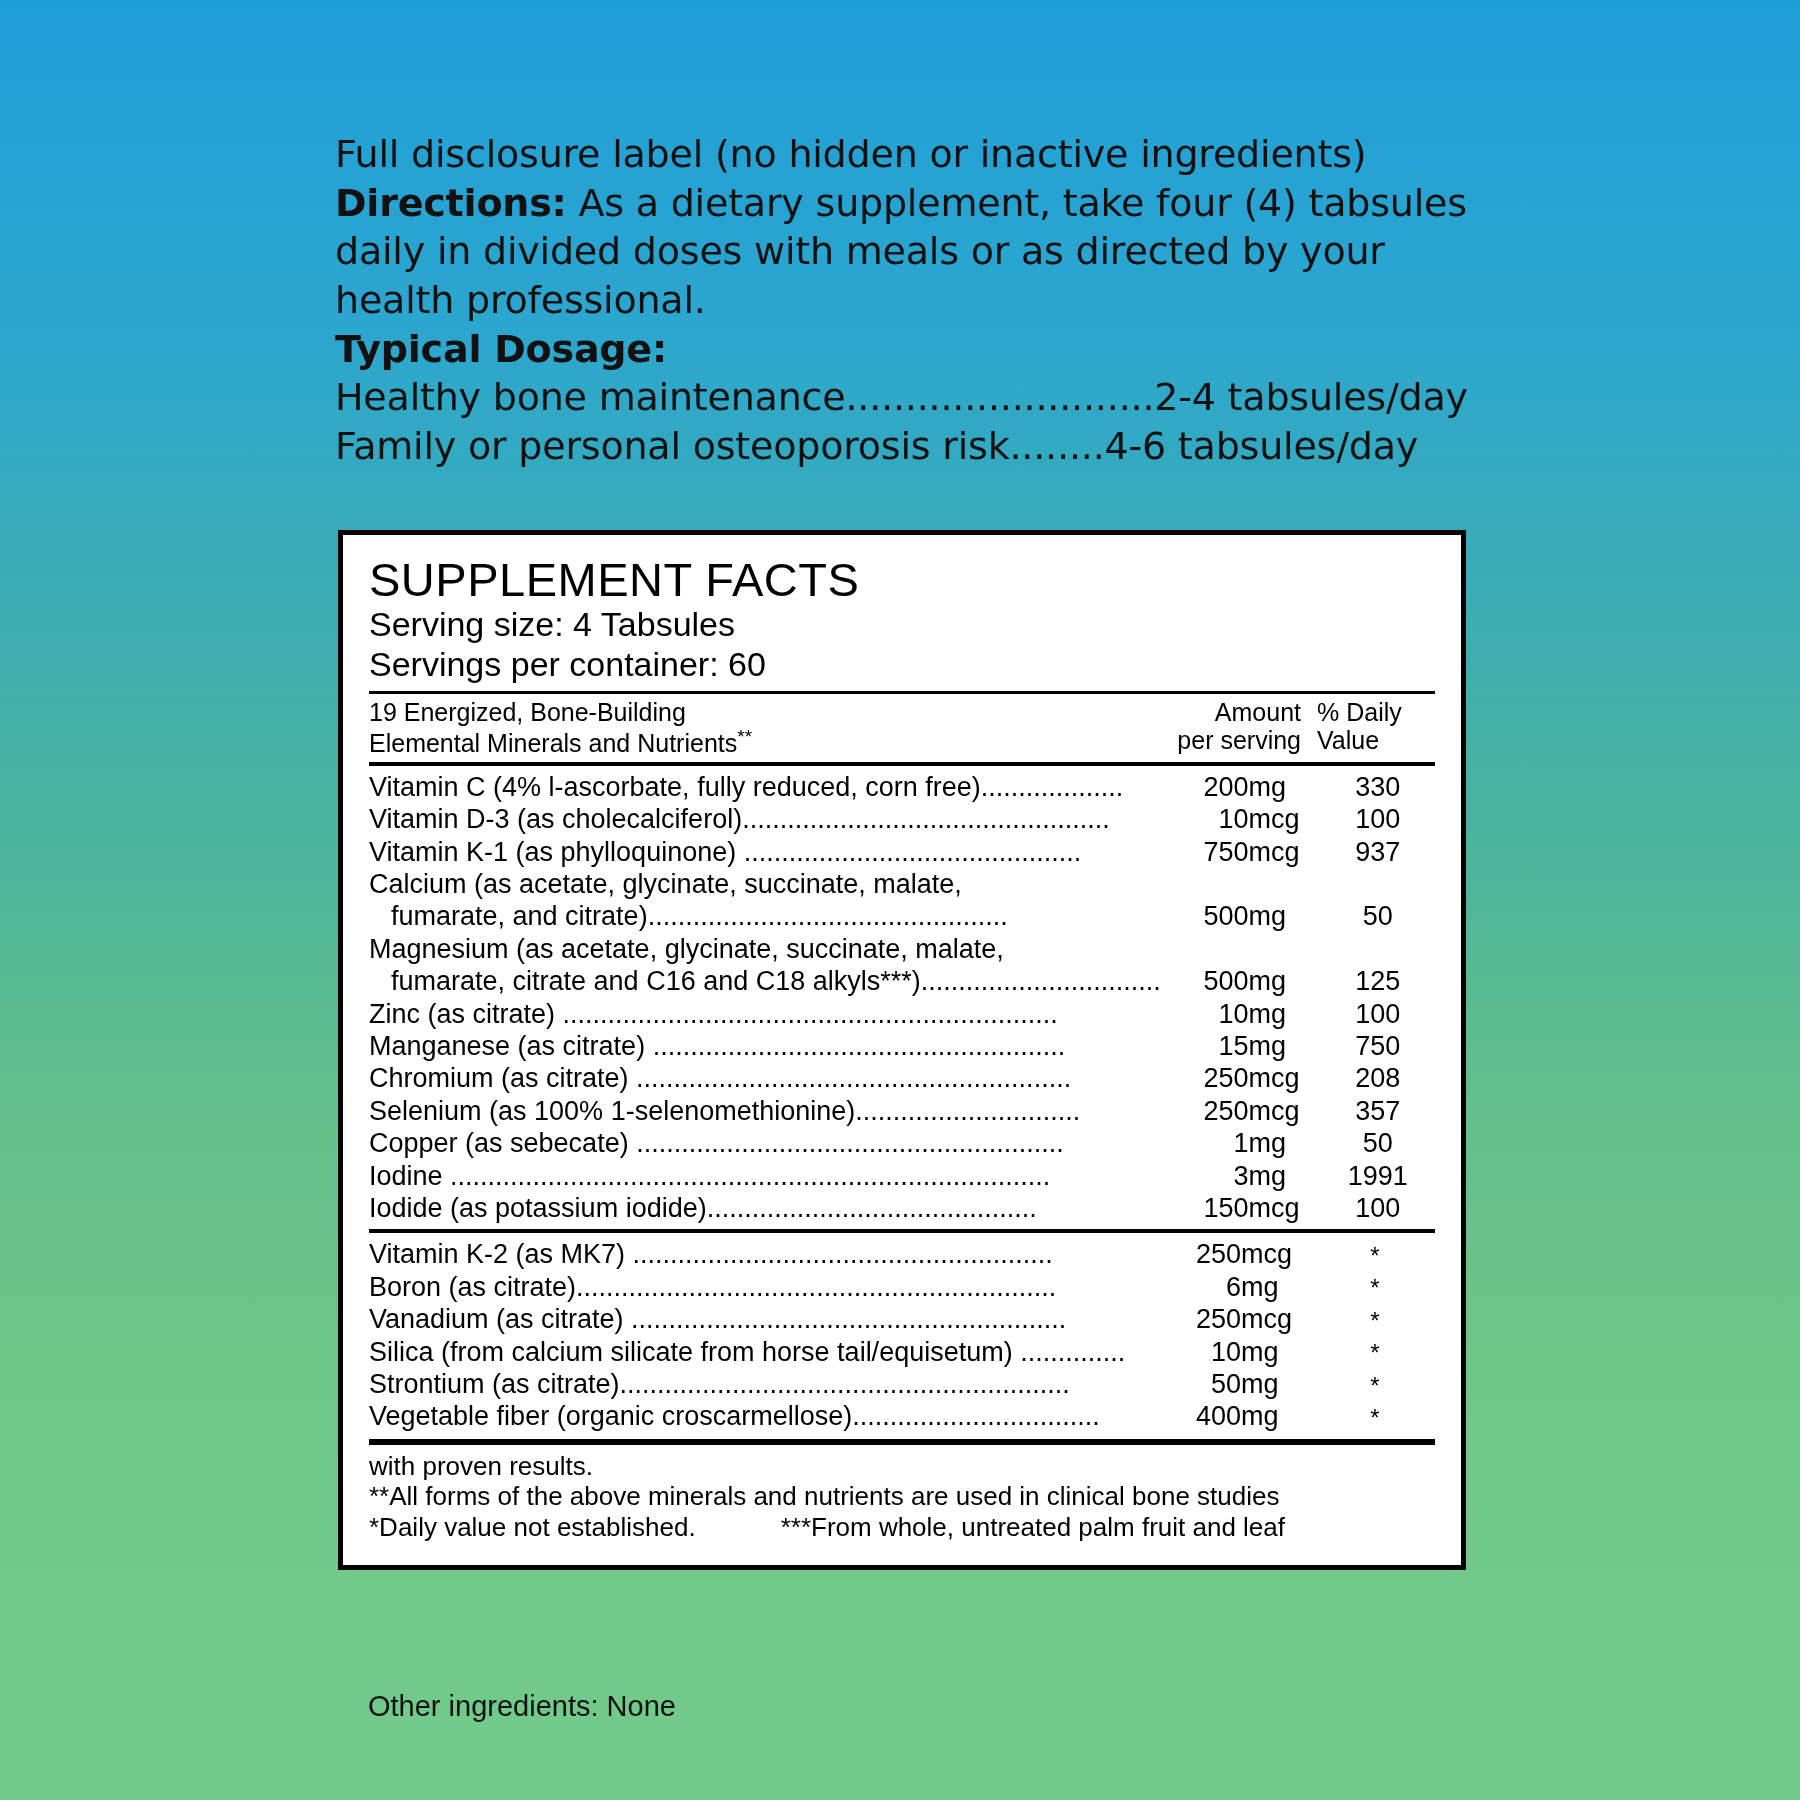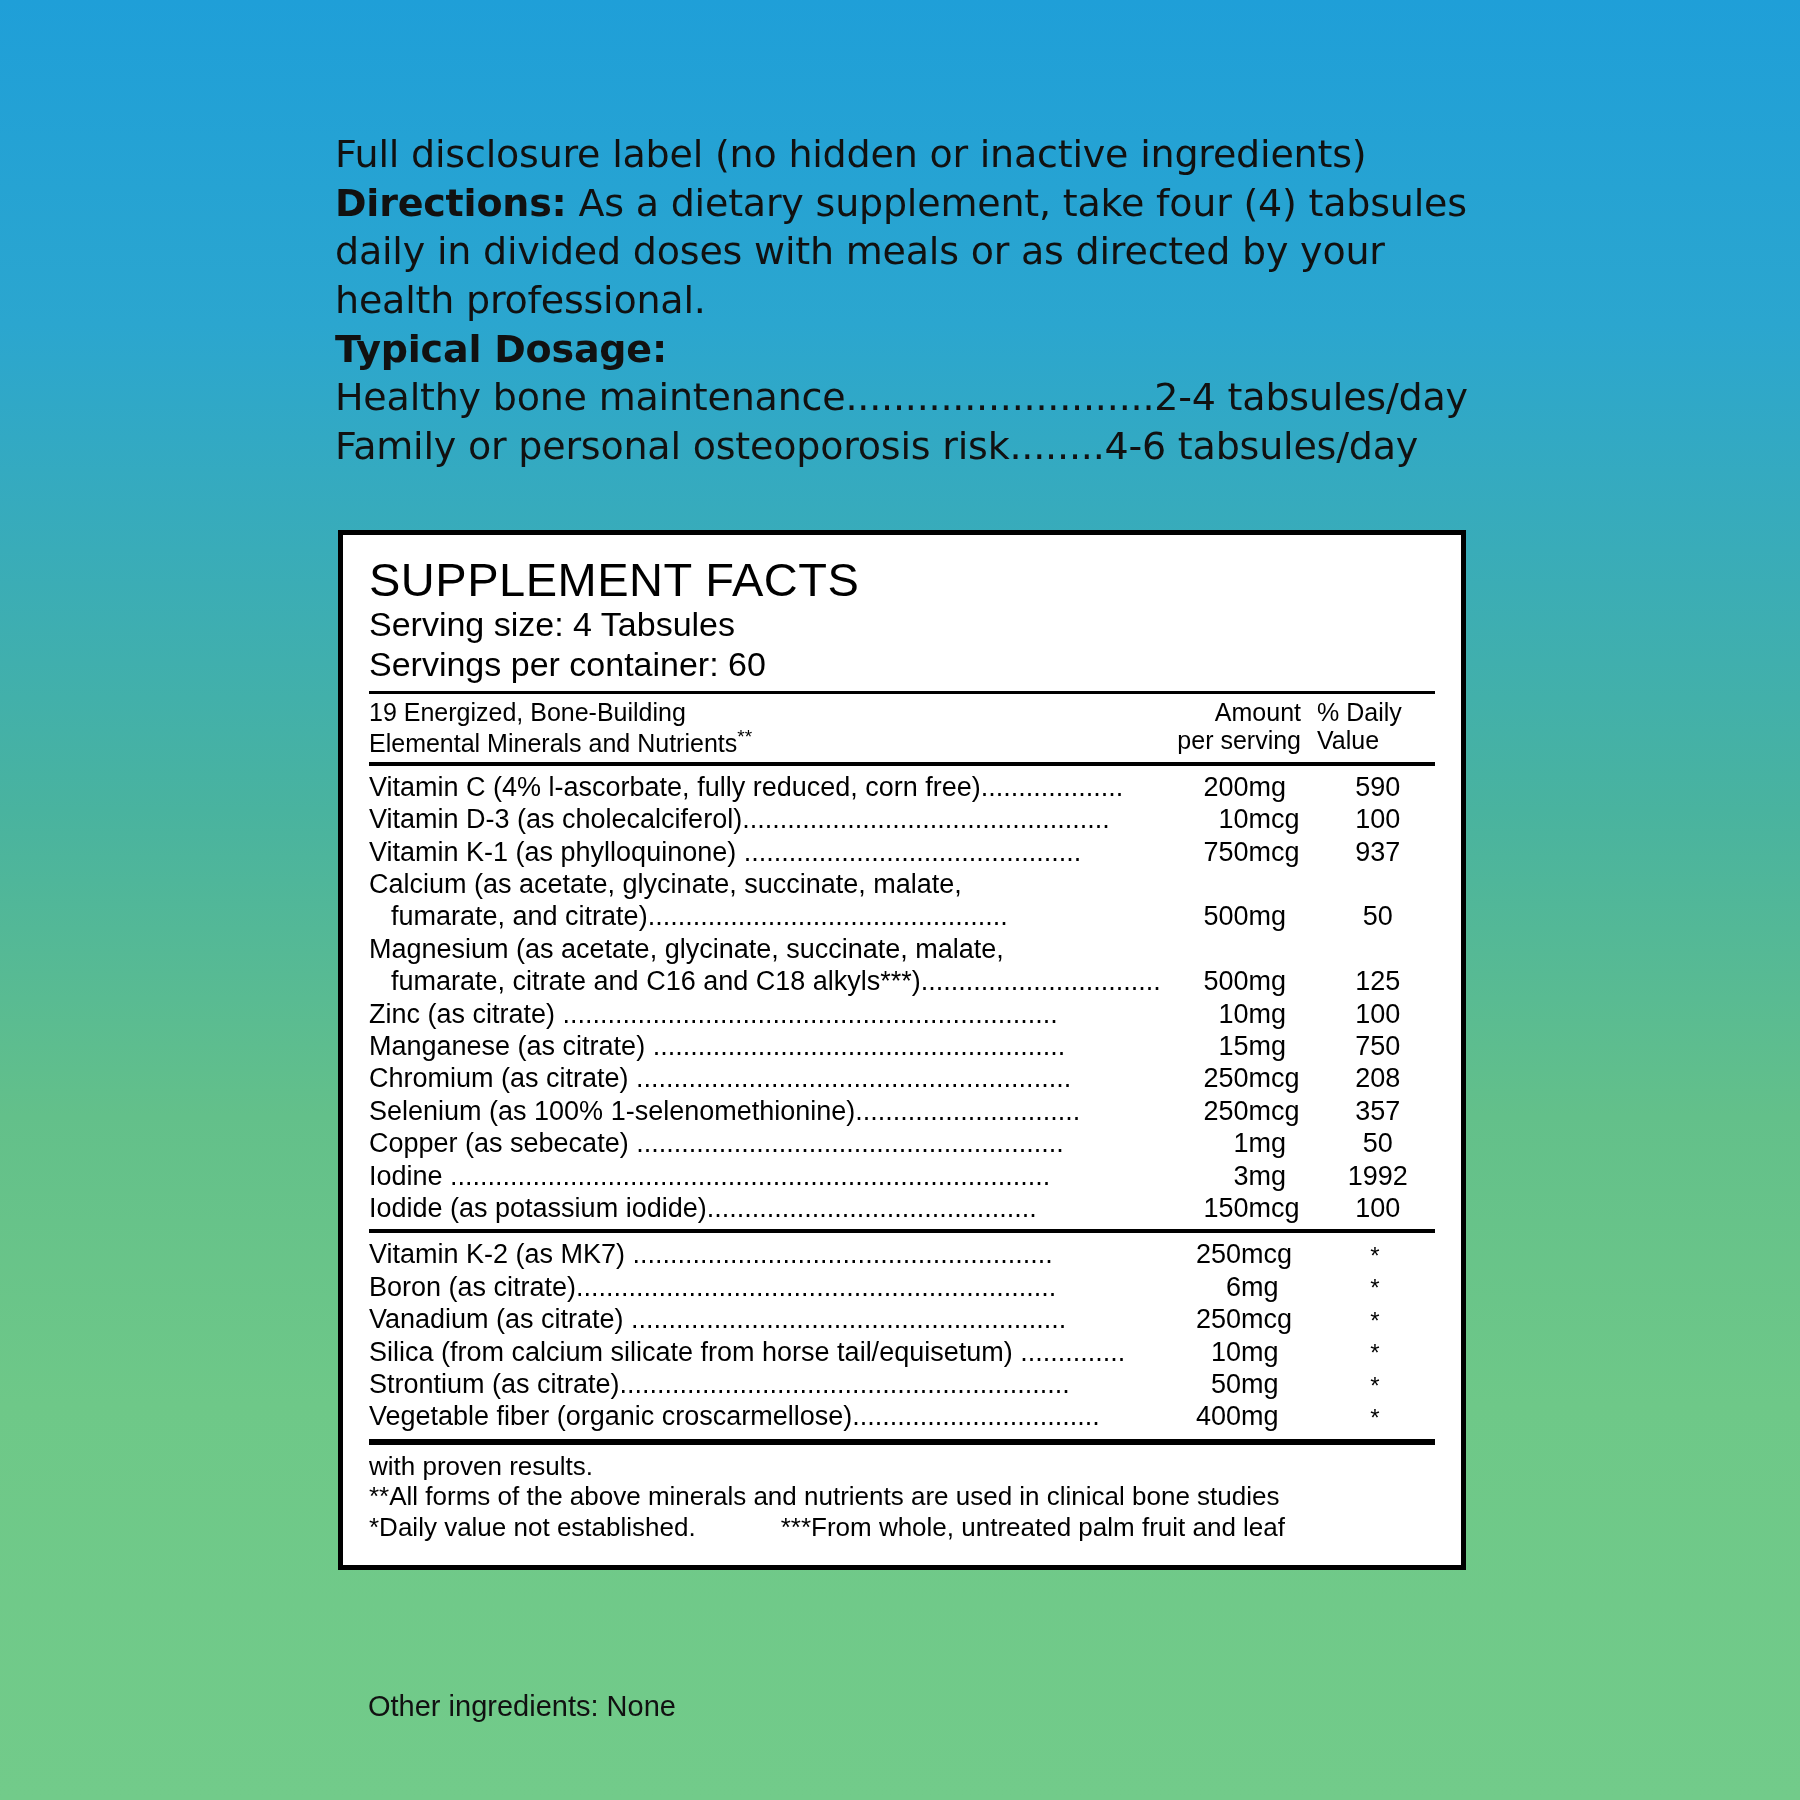--- a/index.html
+++ b/index.html
@@ -219,21 +219,21 @@
     </div>
 
     <div class="rule-med"></div>
 
     <table class="sf-table">
       <tbody id="rows-main">
           <tr>
             <td class="name"><span class="nm">Vitamin C (4% l-ascorbate, fully reduced, corn free)</span><span class="leader">...................</span></td>
             <td class="amt">200</td>
             <td class="unit">mg</td>
-            <td class="dv">590</td>
+            <td class="dv">330</td>
           </tr>
           <tr>
             <td class="name"><span class="nm">Vitamin D-3 (as cholecalciferol)</span><span class="leader">.................................................</span></td>
             <td class="amt">10</td>
             <td class="unit">mcg</td>
             <td class="dv">100</td>
           </tr>
           <tr>
             <td class="name"><span class="nm">Vitamin K-1 (as phylloquinone)</span><span class="leader"> .............................................</span></td>
             <td class="amt">750</td>
@@ -291,21 +291,21 @@
           <tr>
             <td class="name"><span class="nm">Copper (as sebecate)</span><span class="leader"> .........................................................</span></td>
             <td class="amt">1</td>
             <td class="unit">mg</td>
             <td class="dv">50</td>
           </tr>
           <tr>
             <td class="name"><span class="nm">Iodine</span><span class="leader"> ................................................................................</span></td>
             <td class="amt">3</td>
             <td class="unit">mg</td>
-            <td class="dv">1992</td>
+            <td class="dv">1991</td>
           </tr>
           <tr>
             <td class="name"><span class="nm">Iodide (as potassium iodide)</span><span class="leader">............................................</span></td>
             <td class="amt">150</td>
             <td class="unit">mcg</td>
             <td class="dv">100</td>
           </tr>
         </tbody>
     </table>
 

